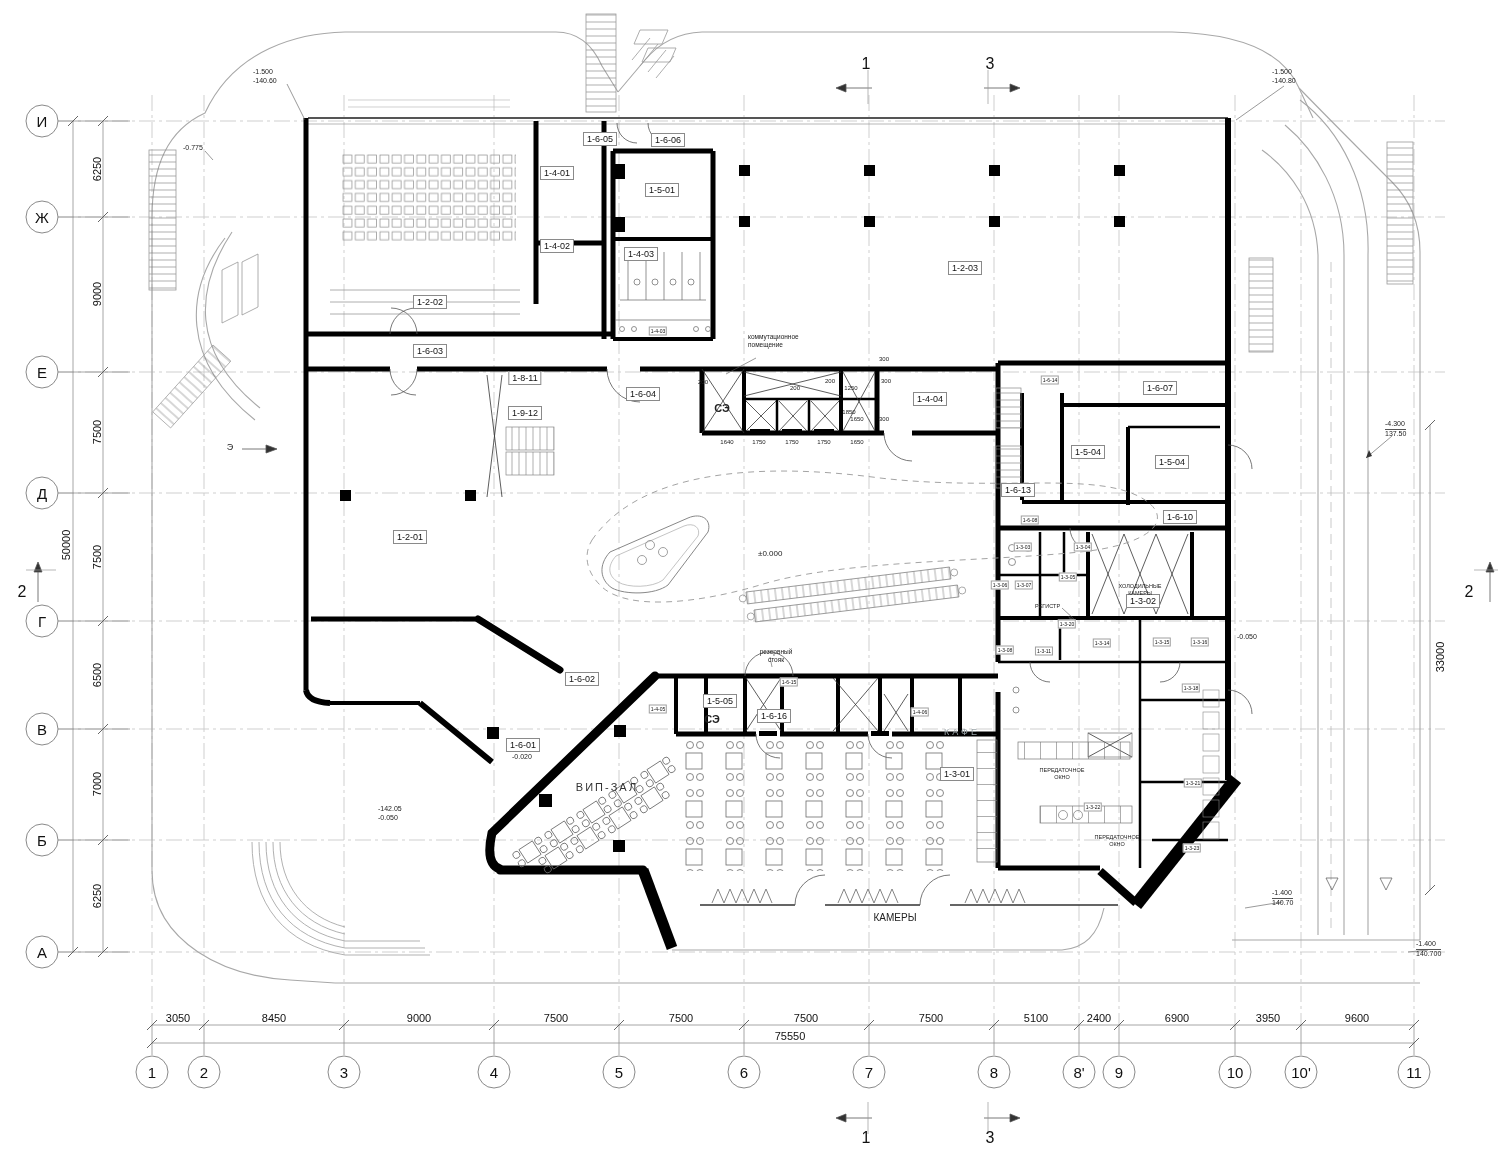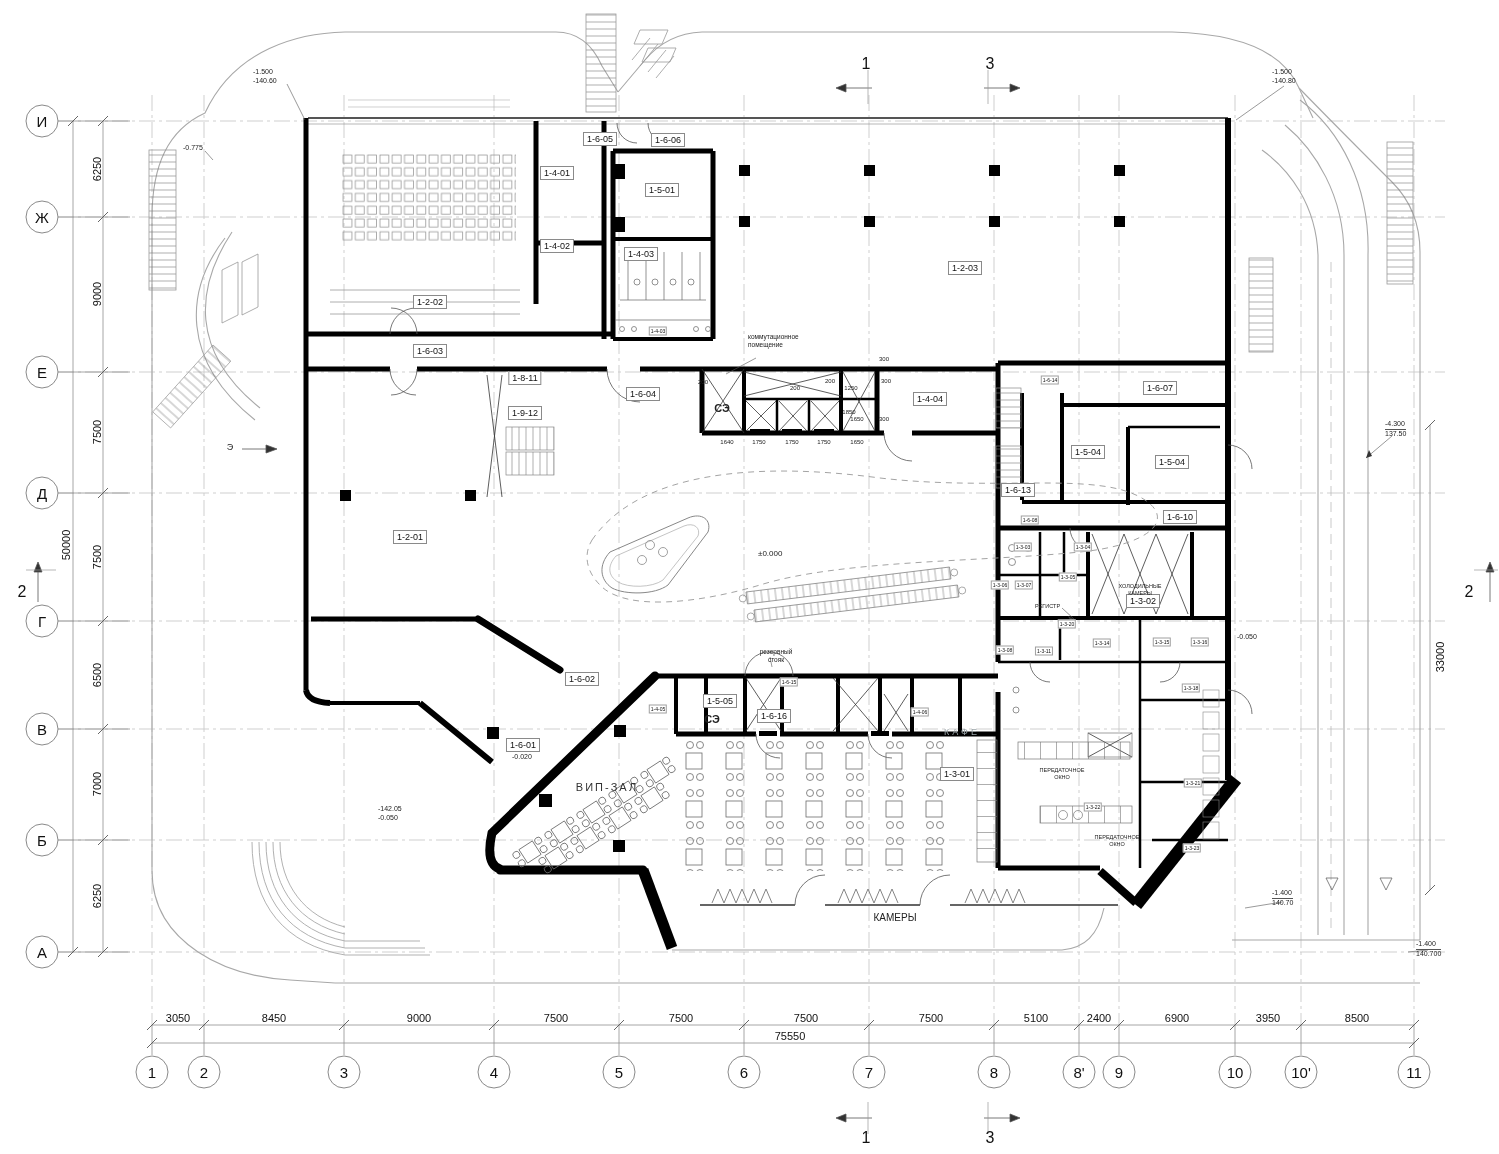--- a/index.html
+++ b/index.html
@@ -393,21 +393,21 @@
 <div class="dim" style="left:274px;top:1018px">8450</div>
 <div class="dim" style="left:419px;top:1018px">9000</div>
 <div class="dim" style="left:556px;top:1018px">7500</div>
 <div class="dim" style="left:681px;top:1018px">7500</div>
 <div class="dim" style="left:806px;top:1018px">7500</div>
 <div class="dim" style="left:931px;top:1018px">7500</div>
 <div class="dim" style="left:1036px;top:1018px">5100</div>
 <div class="dim" style="left:1099px;top:1018px">2400</div>
 <div class="dim" style="left:1177px;top:1018px">6900</div>
 <div class="dim" style="left:1268px;top:1018px">3950</div>
-<div class="dim" style="left:1357px;top:1018px">8500</div>
+<div class="dim" style="left:1357px;top:1018px">9600</div>
 <div class="dim" style="left:790px;top:1036px">75550</div>
 
 <div class="txt sec" style="left:866px;top:64px">1</div>
 <div class="txt sec" style="left:990px;top:64px">3</div>
 <div class="txt sec" style="left:866px;top:1138px">1</div>
 <div class="txt sec" style="left:990px;top:1138px">3</div>
 <div class="txt sec" style="left:22px;top:592px">2</div>
 <div class="txt sec" style="left:1469px;top:592px">2</div>
 
 <div class="lbl" style="left:430px;top:302px">1-2-02</div>

